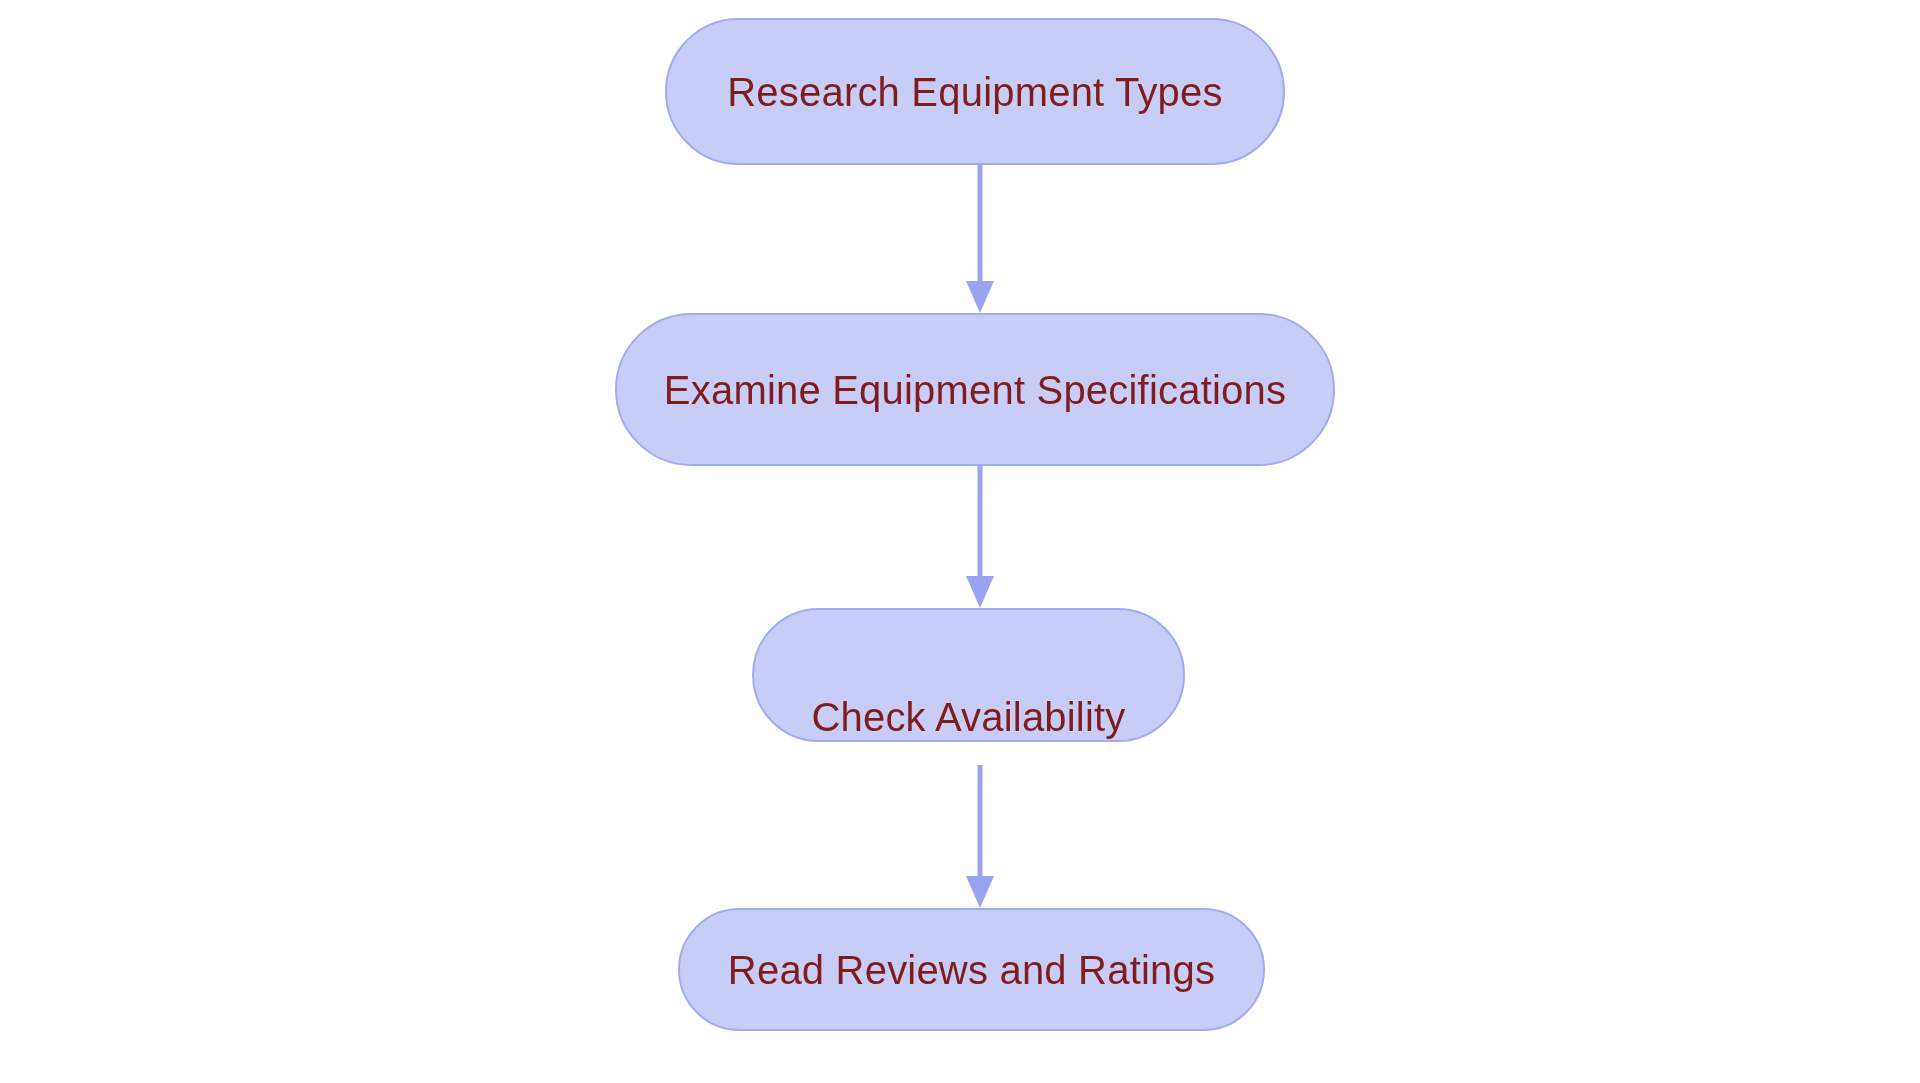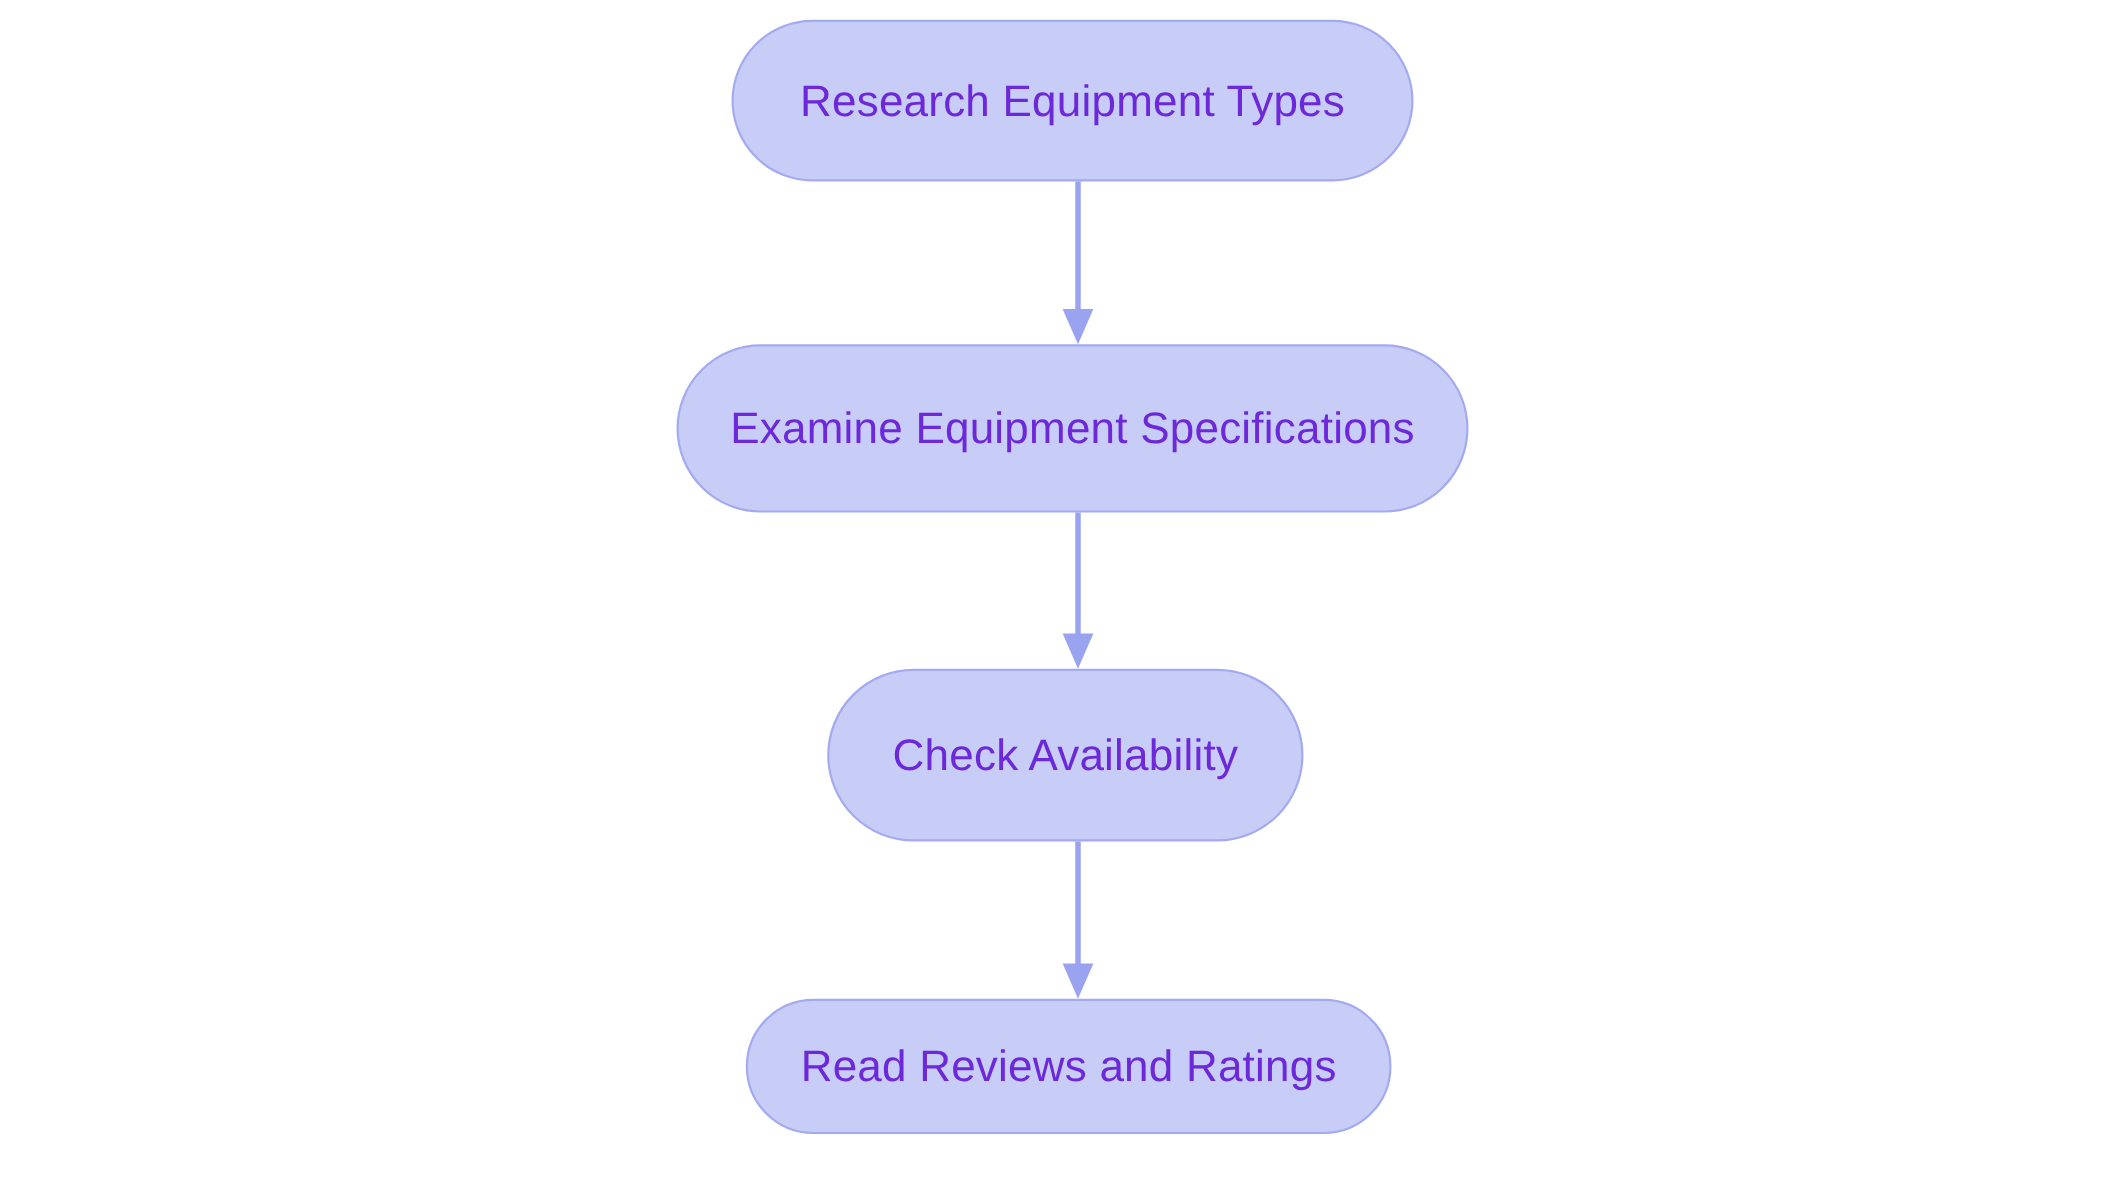--- a/index.html
+++ b/index.html
@@ -31,33 +31,33 @@
     box-sizing: border-box;
     background: #c8cdf8;
     border: 2px solid #a3aaf0;
     border-radius: 999px;
     display: flex;
     align-items: center;
     justify-content: center;
     text-align: center;
   }
   .node-label {
-    color: #6d28d9;
+    color: #7f1d1d;
     font-family: "Liberation Sans", sans-serif;
     font-size: 40px;
     font-weight: 400;
     line-height: 1.15;
     letter-spacing: 0.2px;
     white-space: nowrap;
     user-select: none;
   }
   
   #node-0 { left: 665px;  top: 18px;   width: 620px; height: 147px; }
   #node-1 { left: 615px;  top: 313px;  width: 720px; height: 153px; }
-  #node-2 { left: 752px;  top: 608px;  width: 433px; height: 157px; }
+  #node-2 { left: 752px;  top: 608px;  width: 433px; height: 134px; align-items: flex-end; }
   #node-3 { left: 678px;  top: 908px;  width: 587px; height: 123px; }
 </style>
 </head>
 <body>
 
 <div id="diagram-canvas">
 
   <svg id="flow-svg" viewBox="0 0 1920 1083" xmlns="http://www.w3.org/2000/svg">
     <defs>
       <marker id="arrowhead" markerWidth="8" markerHeight="8" refX="4.2" refY="4" orient="auto" markerUnits="strokeWidth">

